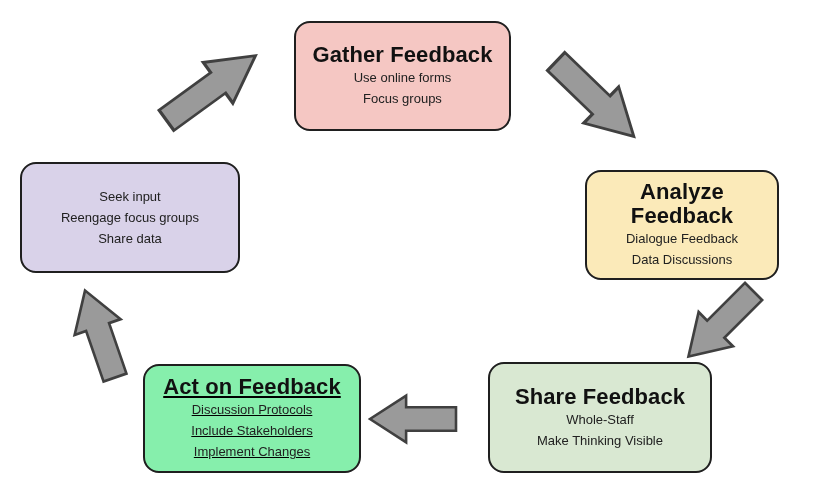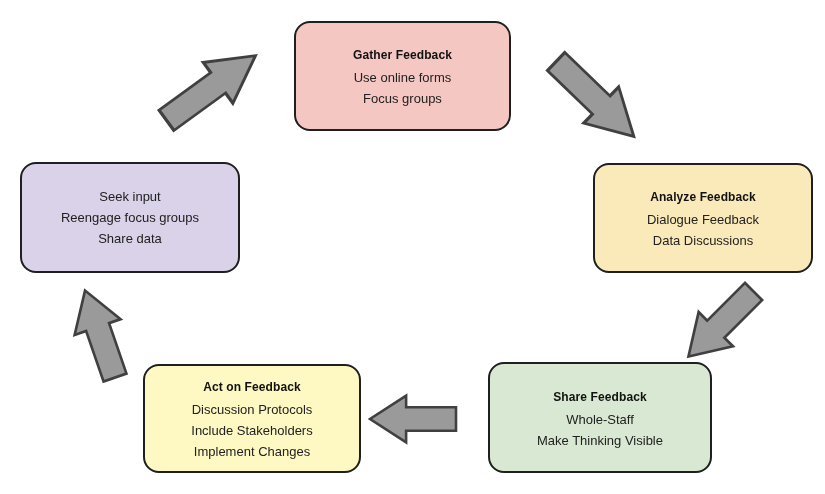--- a/index.html
+++ b/index.html
@@ -22,33 +22,33 @@
     border-radius: 16px;
     display: flex;
     flex-direction: column;
     justify-content: center;
     align-items: center;
     text-align: center;
     padding: 6px 10px;
   }
   .node-title {
     font-weight: bold;
-    font-size: 12px;
+    font-size: 22px;
     line-height: 24px;
     color: var(--title-text, #111111);
     letter-spacing: 0.1px;
   }
   .node-line {
     font-size: 13px;
     line-height: 21px;
     color: var(--body-text, #212121);
   }
   
   #node-gather  { left: 294px; top: 21px;  width: 217px; height: 110px; }
-  #node-analyze { left: 585px; top: 163px; width: 220px; height: 110px; margin-left: 8px; }
+  #node-analyze { left: 585px; top: 170px; width: 194px; height: 110px; }
   #node-share   { left: 464px; top: 362px; width: 224px; height: 111px; margin-left: 24px; }
   #node-act     { left: 143px; top: 364px; width: 218px; height: 109px; }
   #node-follow  { left: 20px;  top: 162px; width: 220px; height: 111px; }
 
   .arrow { position: absolute; overflow: visible; }
   .arrow polygon {
     fill: var(--arrow-fill, #9a9a9a);
     stroke: var(--arrow-stroke, #404040);
     stroke-width: 3;
     stroke-linejoin: miter;
@@ -76,21 +76,21 @@
     <div class="node-line">Dialogue Feedback</div>
     <div class="node-line">Data Discussions</div>
   </div>
 
   <div class="node" id="node-share" style="background-color: rgb(217, 232, 210);">
     <div class="node-title">Share Feedback</div>
     <div class="node-line">Whole-Staff</div>
     <div class="node-line">Make Thinking Visible</div>
   </div>
 
-  <div class="node" id="node-act" style="background-color: #fef9c3;">
+  <div class="node" id="node-act" style="background-color: #86efac; text-decoration: underline;">
     <div class="node-title">Act on Feedback</div>
     <div class="node-line">Discussion Protocols</div>
     <div class="node-line">Include Stakeholders</div>
     <div class="node-line">Implement Changes</div>
   </div>
 
   <div class="node" id="node-follow" style="background-color: rgb(217, 210, 233);">
     <div class="node-line">Seek input</div>
     <div class="node-line">Reengage focus groups</div>
     <div class="node-line">Share data</div>

